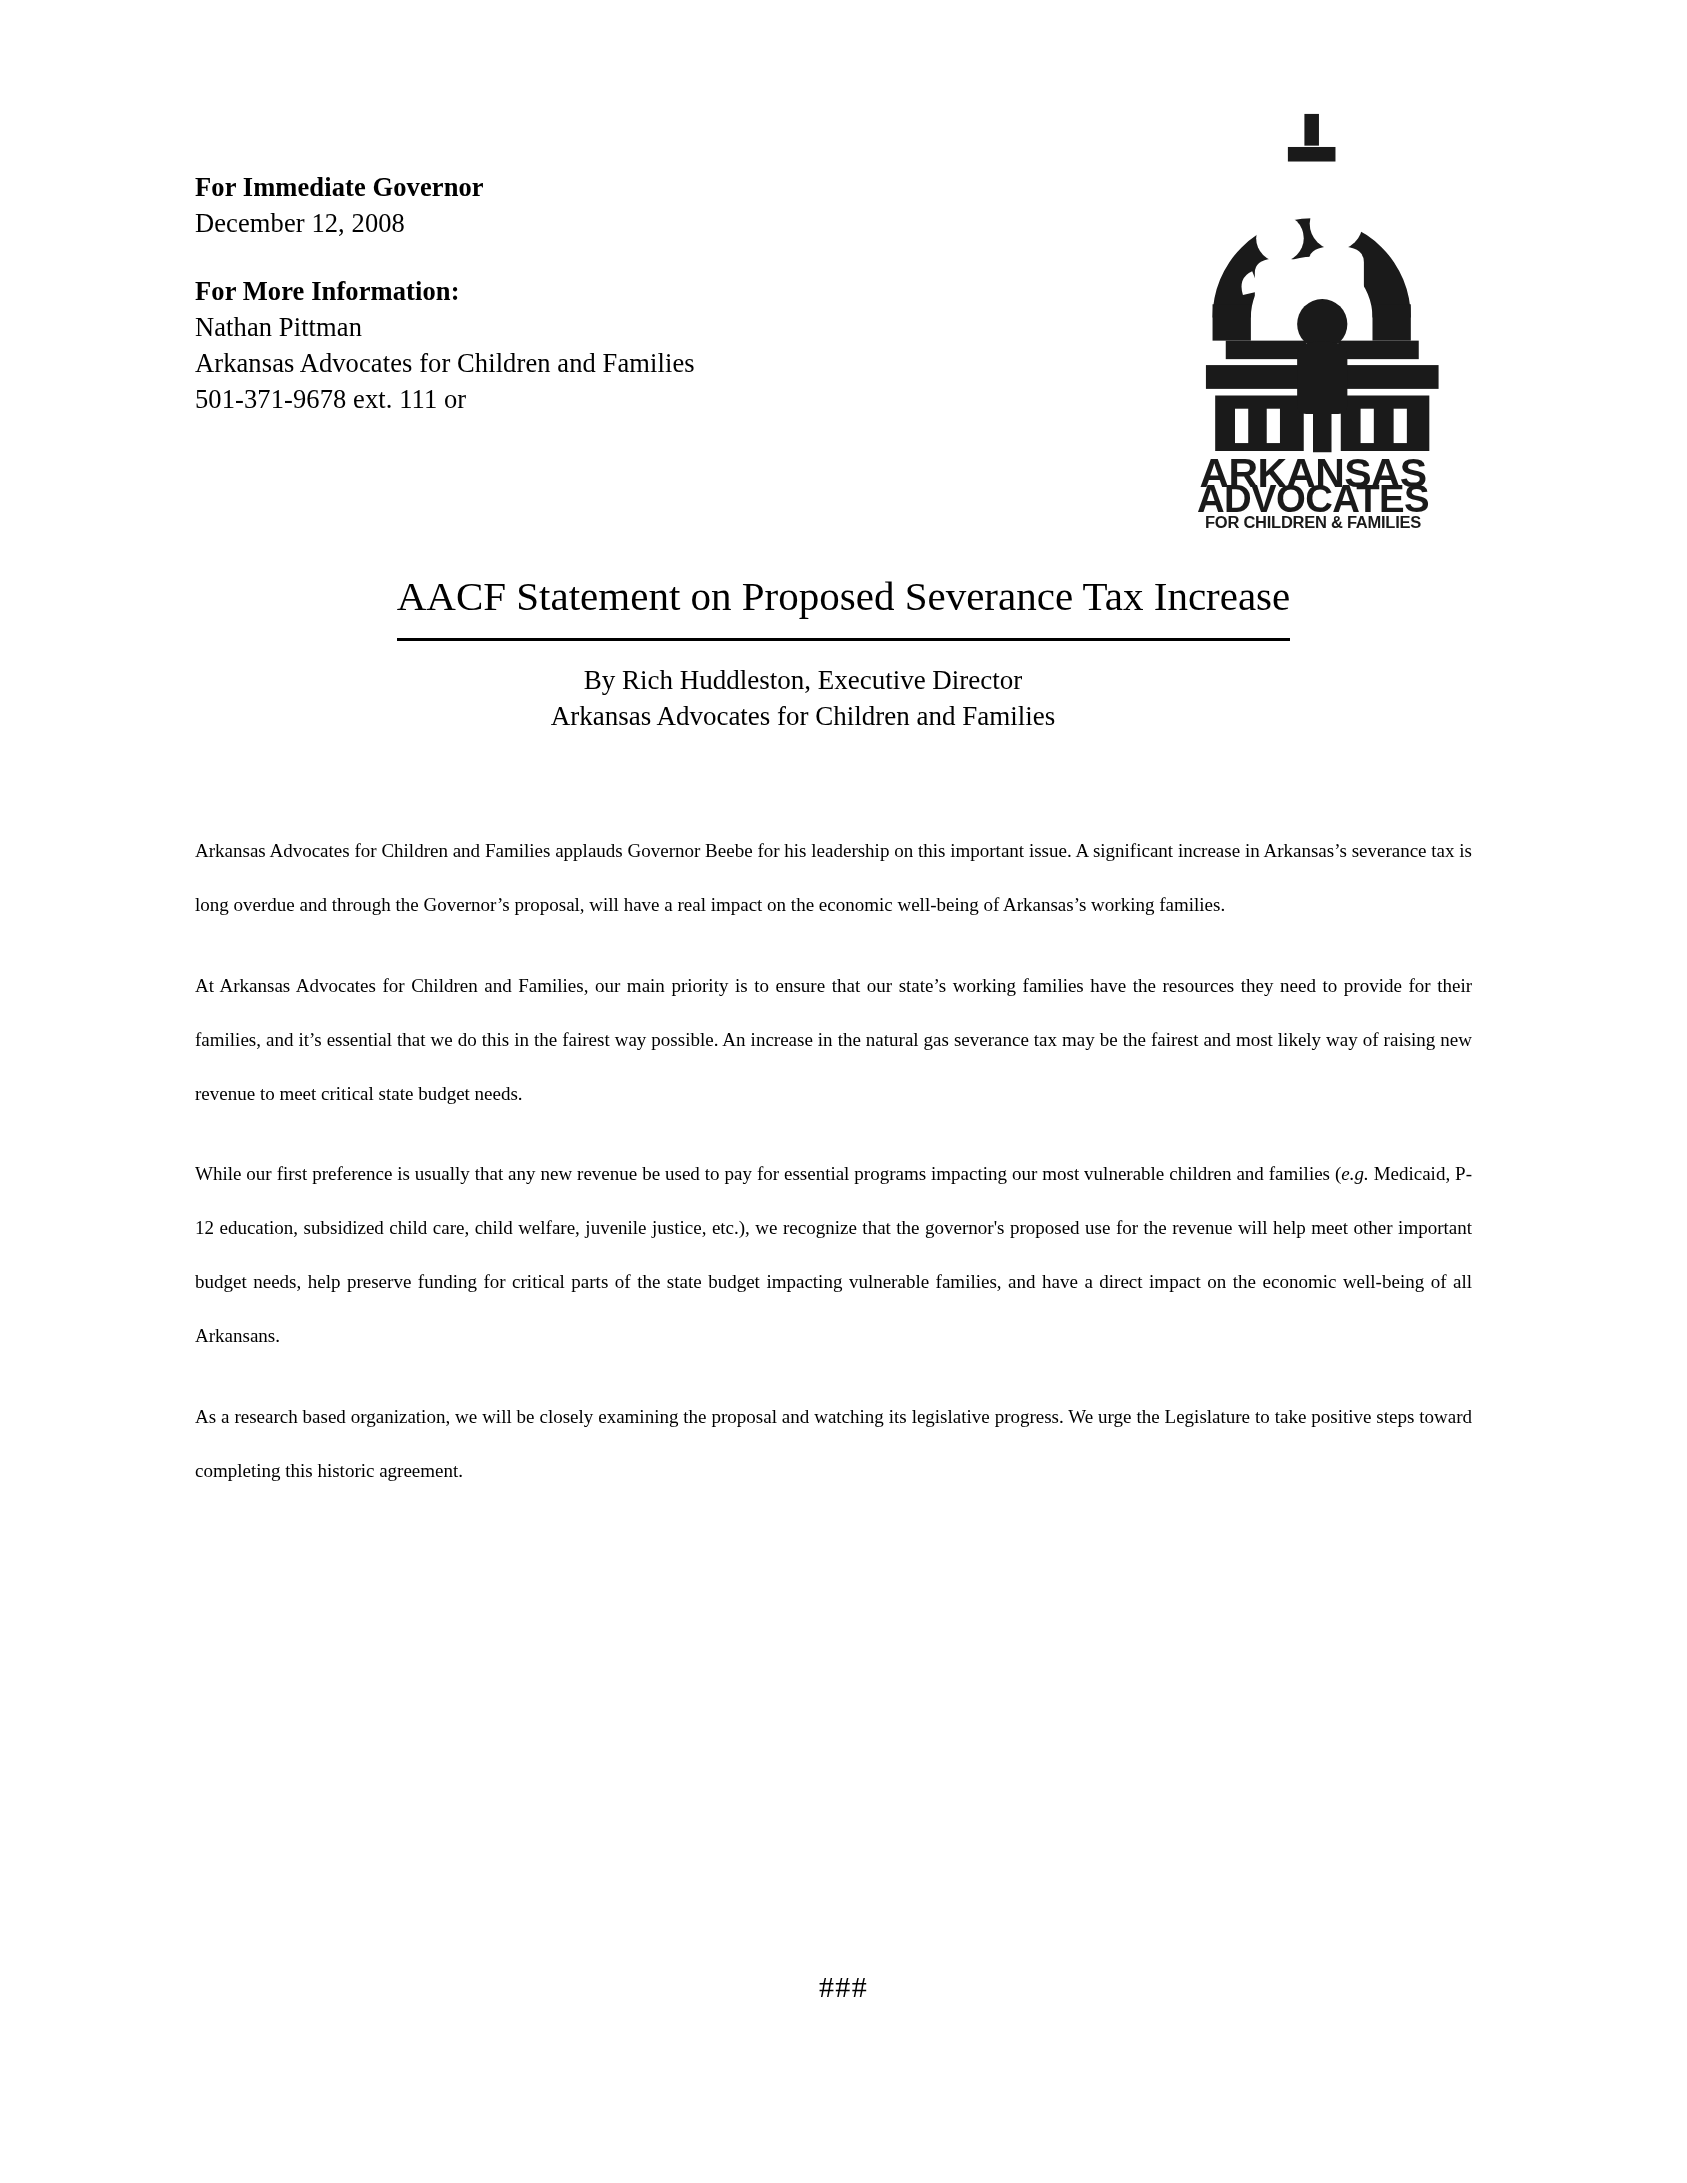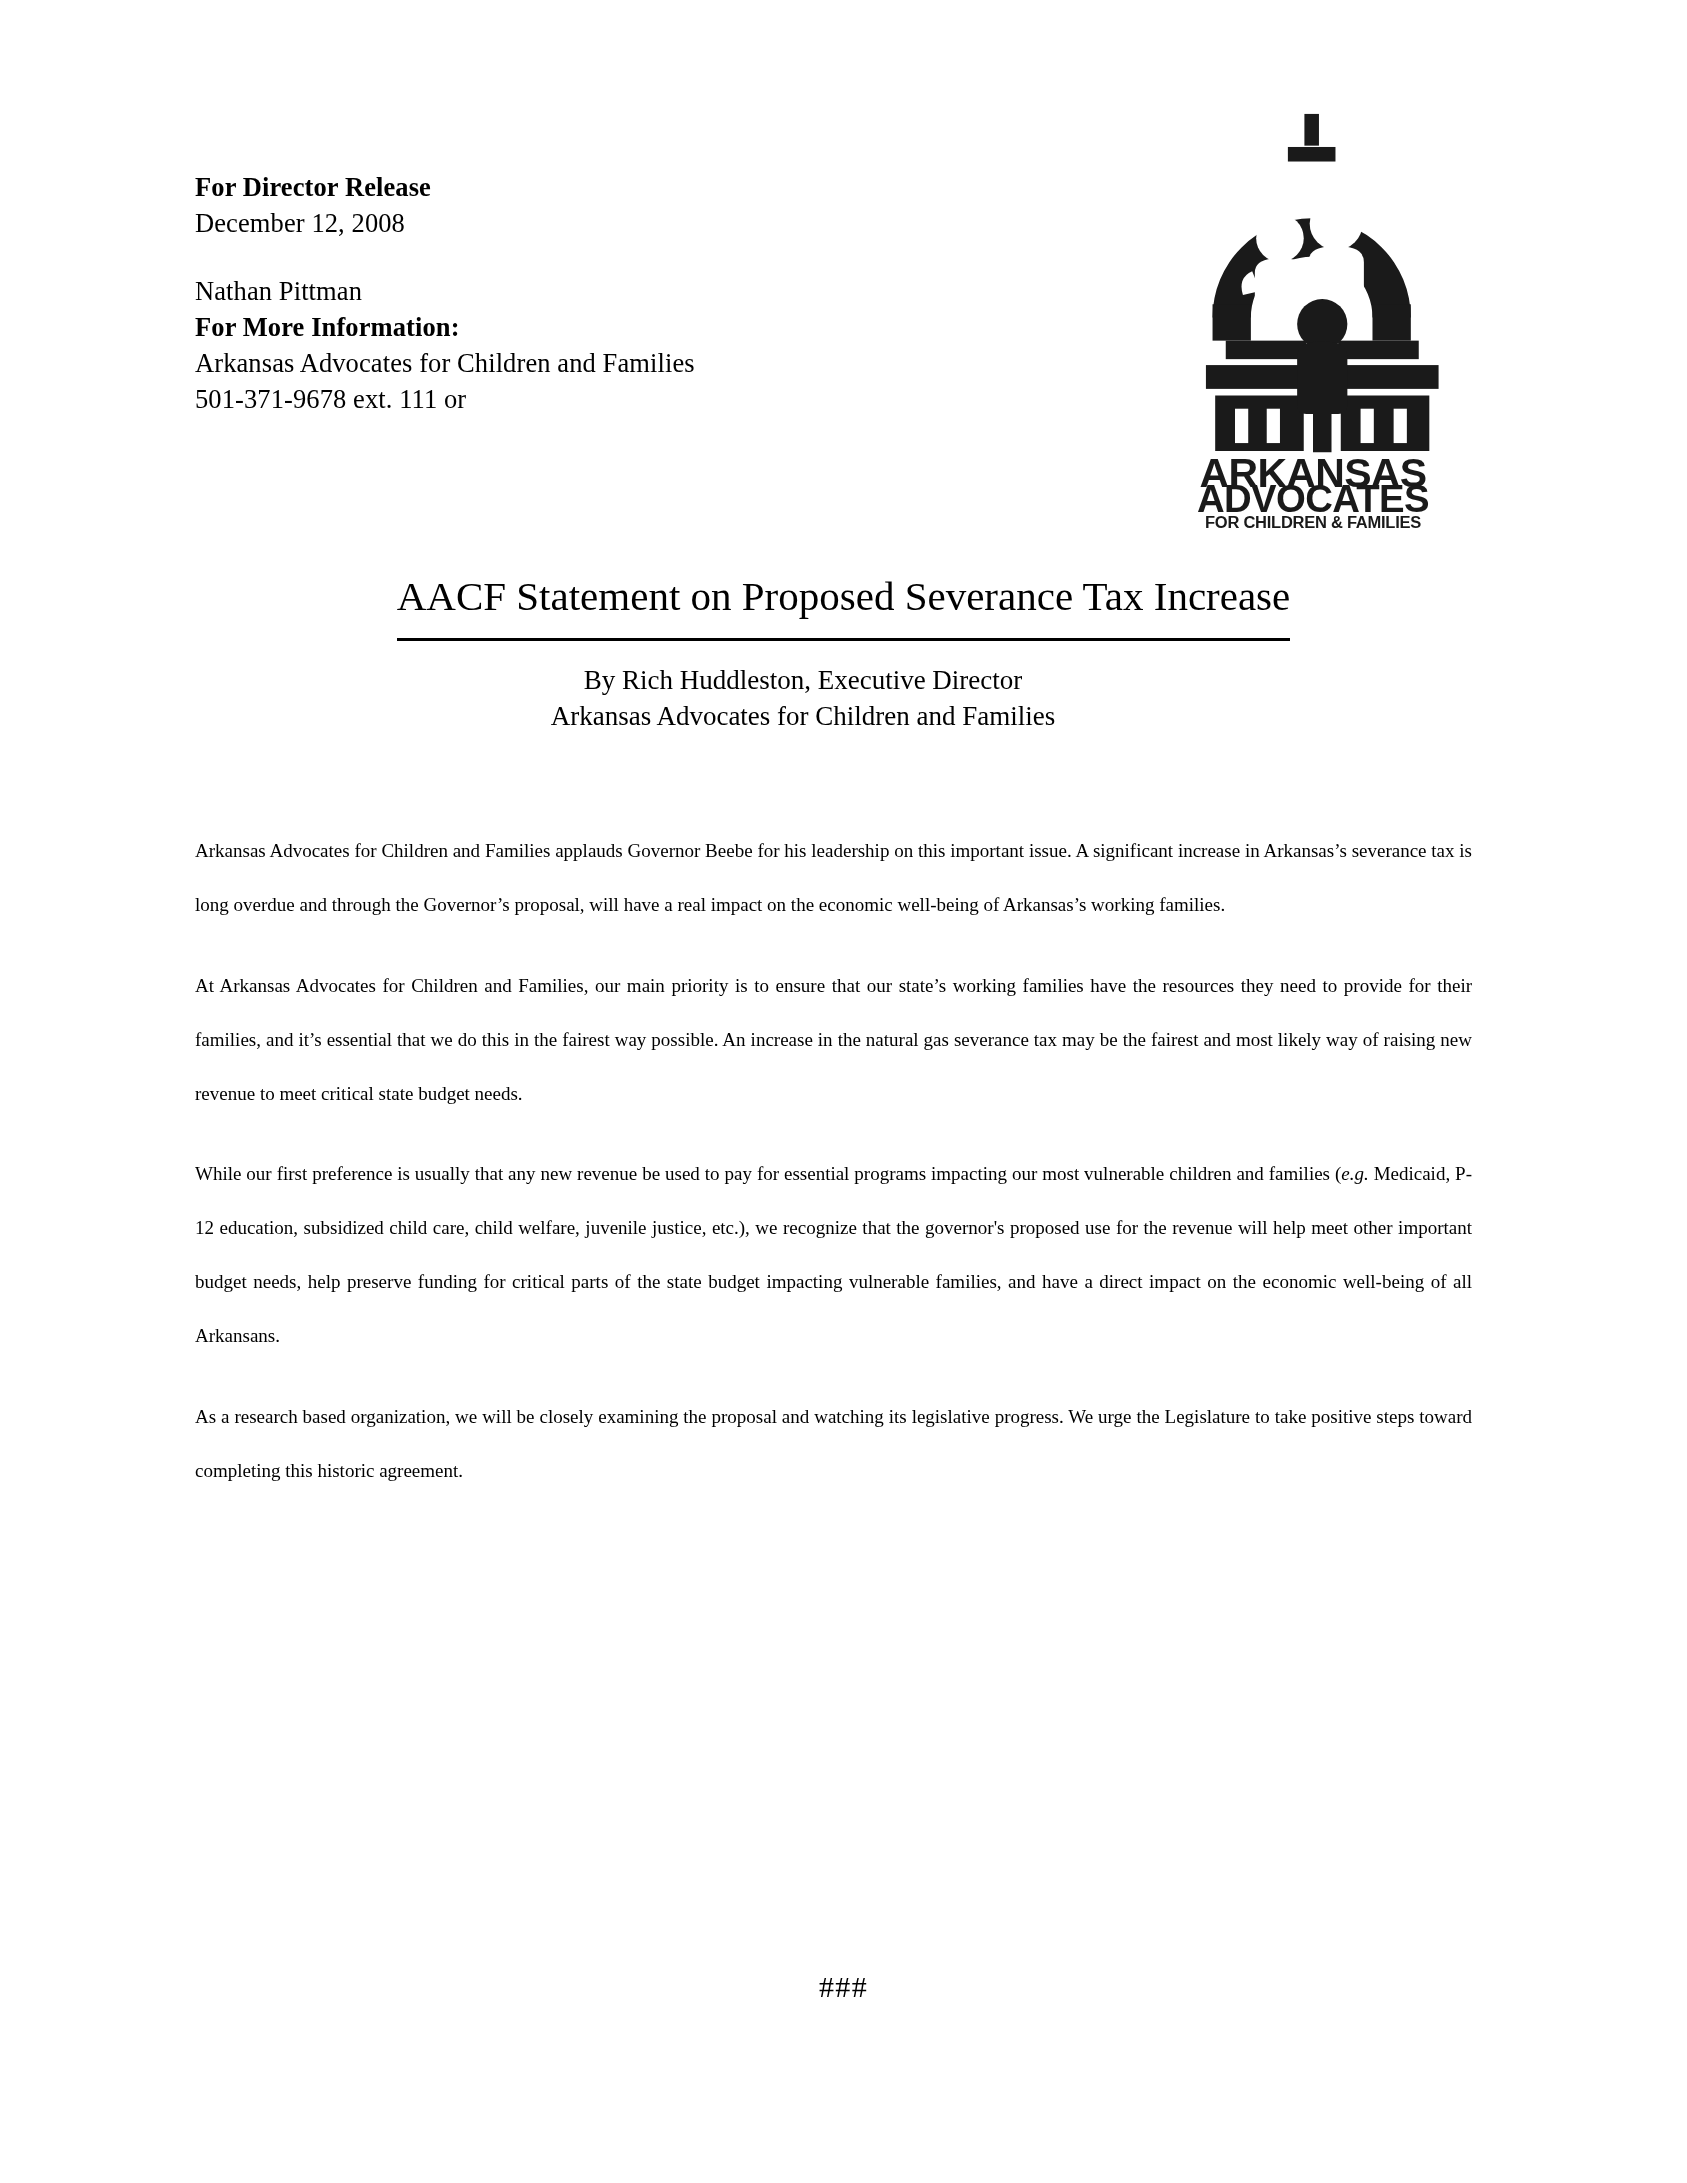--- a/index.html
+++ b/index.html
@@ -114,25 +114,25 @@
     line-height: 37px;
     letter-spacing: 1.3px;
   }
 </style>
 </head>
 <body>
 
 <div class="page">
 
   <div class="header-area">
-    <div class="hdr-line bold">For Director Release</div>
+    <div class="hdr-line bold">For Immediate Governor</div>
     <div class="hdr-line">December 12, 2008</div>
     <div class="hdr-gap"></div>
+    <div class="hdr-line bold">For More Information:</div>
     <div class="hdr-line">Nathan Pittman</div>
-    <div class="hdr-line bold">For More Information:</div>
     <div class="hdr-line">Arkansas Advocates for Children and Families</div>
     <div class="hdr-line">501-371-9678 ext. 111  or</div>
   </div>
 
   <div class="logo-wrap">
     <svg viewBox="0 0 420 640" xmlns="http://www.w3.org/2000/svg" aria-hidden="true">
       <g fill="#1a1a1a">
 
         <rect x="197" y="12" width="22" height="48"></rect>
 

